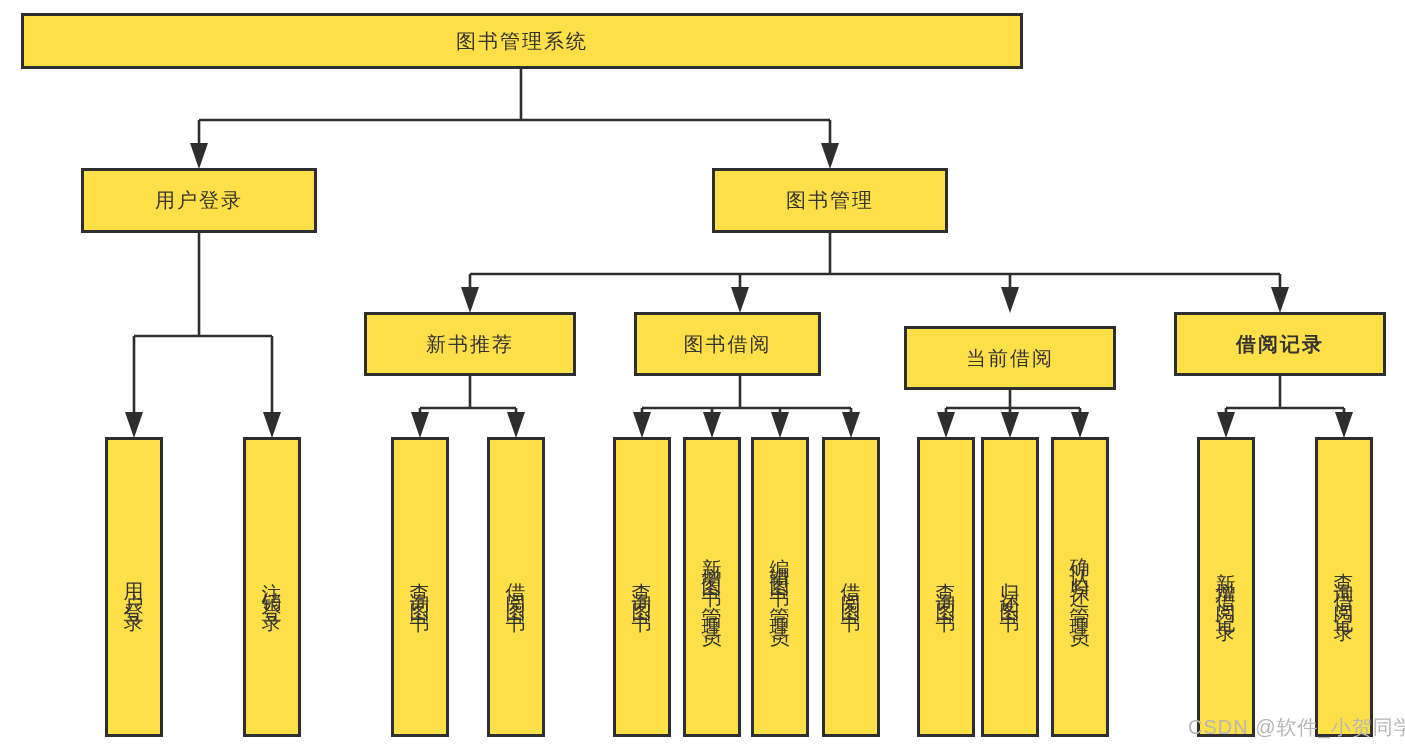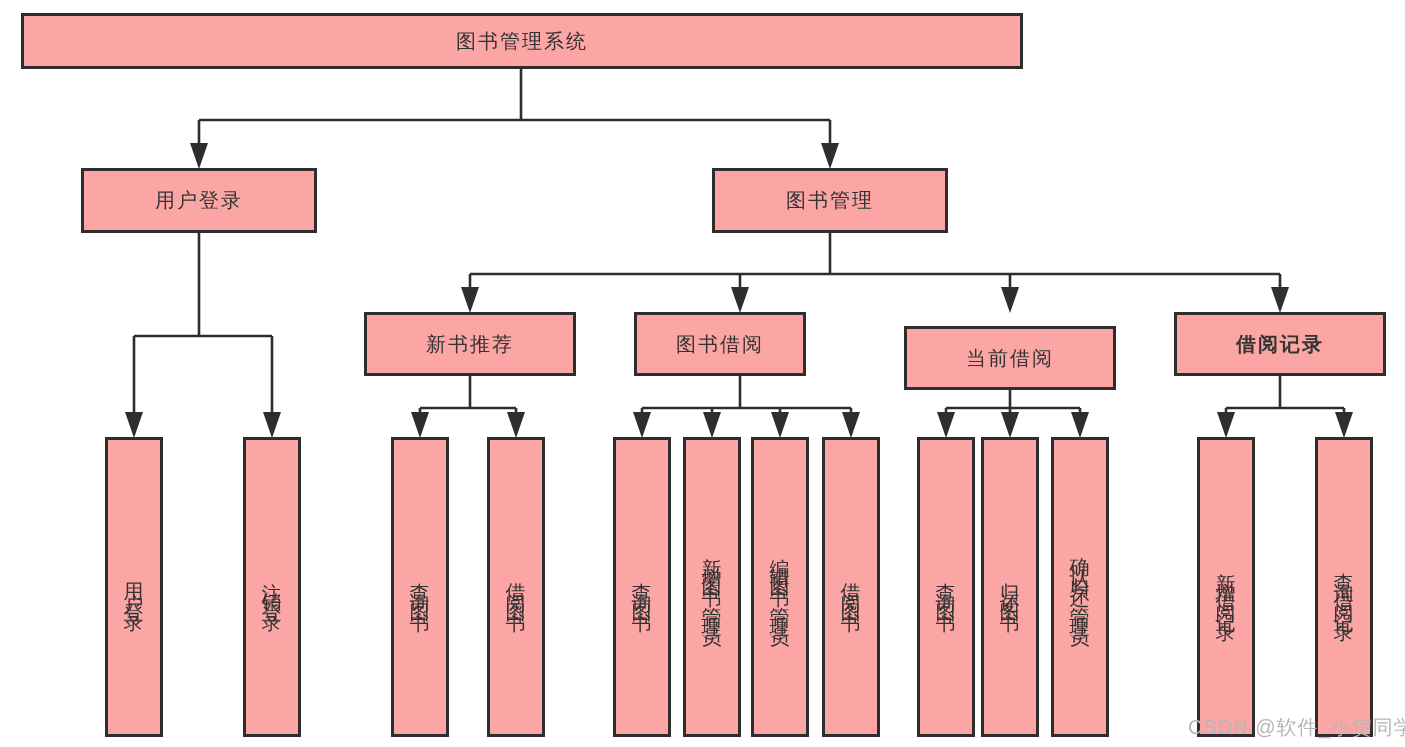--- a/index.html
+++ b/index.html
@@ -20,21 +20,21 @@
     position: absolute;
     left: 0;
     top: 0;
     width: 1405px;
     height: 747px;
     pointer-events: none;
   }
   .node {
     position: absolute;
     box-sizing: border-box;
-    background: #fca5a5;
+    background: #fde047;
     border: 3px solid #2e2e2e;
     display: flex;
     align-items: center;
     justify-content: center;
     font-size: 20px;
     letter-spacing: 2px;
     white-space: nowrap;
     z-index: 2;
   }
   .leaf {
@@ -98,21 +98,21 @@
     <path d="M1217,412 L1235,412 L1226,438 Z" fill="#2e2e2e"></path>
     <path d="M1335,412 L1353,412 L1344,438 Z" fill="#2e2e2e"></path>
   </svg>
 
   <div class="node" style="left:21px; top:13px; width:1002px; height:56px;">图书管理系统</div>
 
   <div class="node" style="left:81px; top:168px; width:236px; height:65px;">用户登录</div>
   <div class="node" style="left:712px; top:168px; width:236px; height:65px;">图书管理</div>
 
   <div class="node" style="left:364px; top:312px; width:212px; height:64px;">新书推荐</div>
-  <div class="node" style="left:634px; top:312px; width:172px; height:64px;">图书借阅</div>
+  <div class="node" style="left:634px; top:312px; width:187px; height:64px;">图书借阅</div>
   <div class="node" style="left:904px; top:326px; width:212px; height:64px;text-align:right;">当前借阅</div>
   <div class="node" style="left:1174px; top:312px; width:212px; height:64px;font-weight:bold;">借阅记录</div>
 
   <div class="node leaf" style="left:105px; top:437px; width:58px; height:300px;">
     <span class="vtext">用户登录</span>
   </div>
   <div class="node leaf" style="left:243px; top:437px; width:58px; height:300px;">
     <span class="vtext">注销登录</span>
   </div>
 

